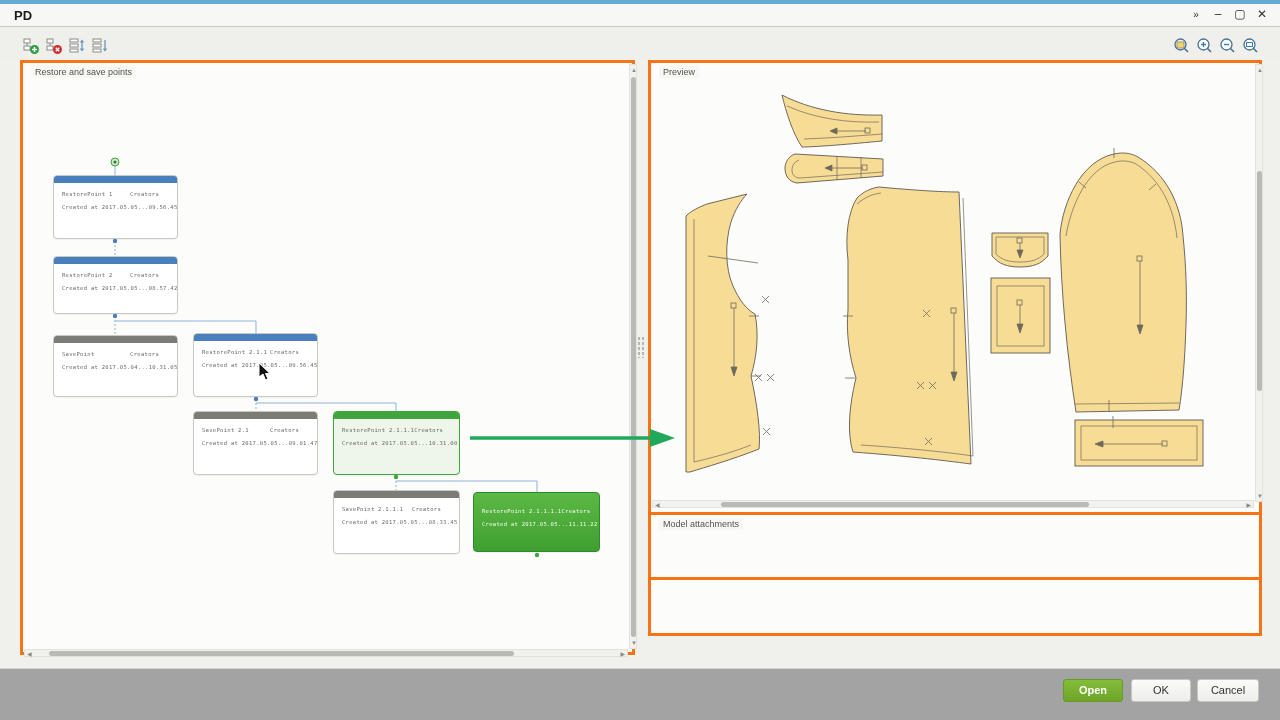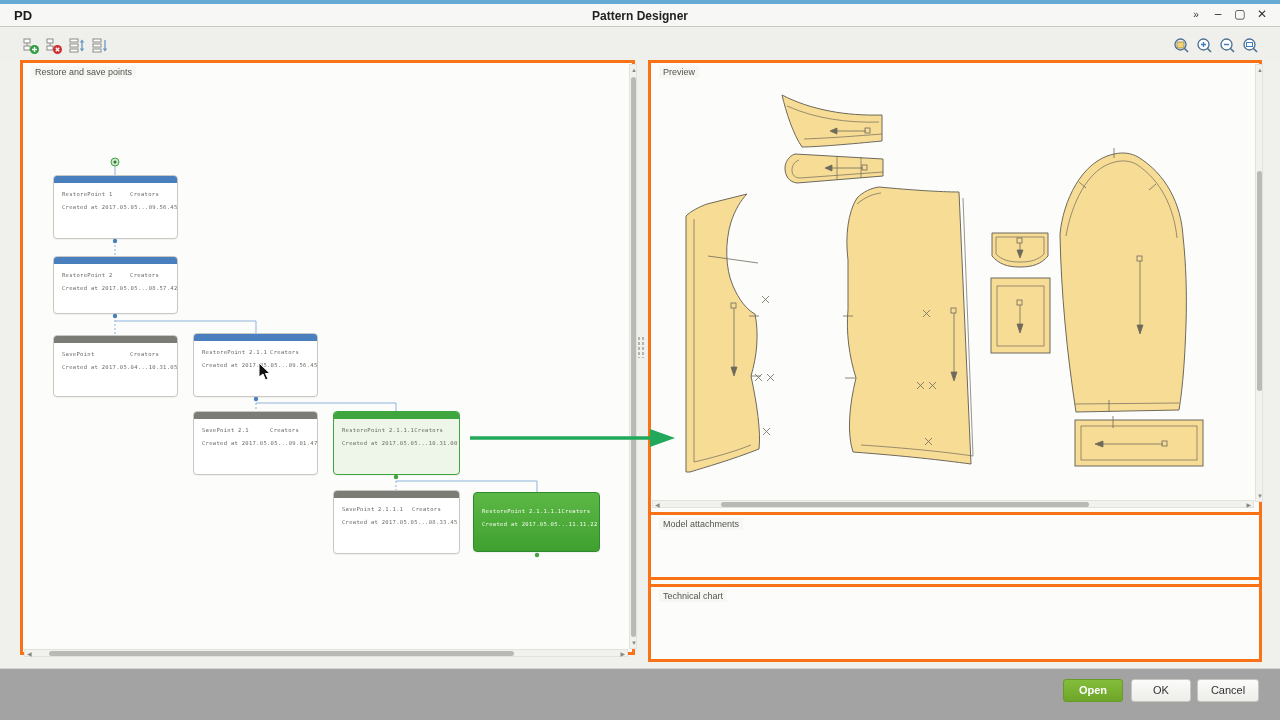--- a/index.html
+++ b/index.html
@@ -64,21 +64,20 @@
   svg { display:block; }
 </style>
 </head>
 <body>
 
 <div class="window">
 
   <div class="top-strip"></div>
   <div class="titlebar">
     <span class="logo">PD</span>
-    <span class="title">Pattern Designer</span>
     <span class="winctl ctl-overflow">»</span>
     <span class="winctl ctl-min">–</span>
     <span class="winctl ctl-max">▢</span>
     <span class="winctl ctl-close">✕</span>
   </div>
 
   <div class="toolbar">
 
     <svg class="tool-icon" style="left:23px" viewBox="0 0 17 17">
       <g stroke="#8a8a85" fill="#fff" stroke-width="1">
@@ -347,23 +346,20 @@
     <div class="sb-track" style="left:1px;top:437px;width:602px;height:8px">
       <span class="sb-arrow" style="left:2px;top:1px">◀</span>
       <div class="sb-thumb" style="left:68px;top:1px;width:368px;height:5px"></div>
       <span class="sb-arrow" style="right:2px;top:1px">▶</span>
     </div>
   </div>
 
   <div class="panel" id="attachments-panel">
     <span class="panel-label">Model attachments</span>
   </div>
-  <div class="panel" id="chart-panel">
-    <span class="panel-label">Technical chart</span>
-  </div>
 
   <svg width="215" height="20" style="position:absolute;left:465px;top:428px;z-index:5">
     <path d="M5 10 H188" stroke="#21a85b" stroke-width="3.5" fill="none"></path>
     <path d="M185 1 L210 10 L185 19 Z" fill="#21a85b"></path>
   </svg>
 
   <svg class="cursor-svg" width="14" height="20">
     <path d="M1 1 L1 15 L5 12 L7.5 18 L10 17 L7.5 11.5 L12 11.5 Z" fill="#111" stroke="#fff" stroke-width="1"></path>
   </svg>
 

